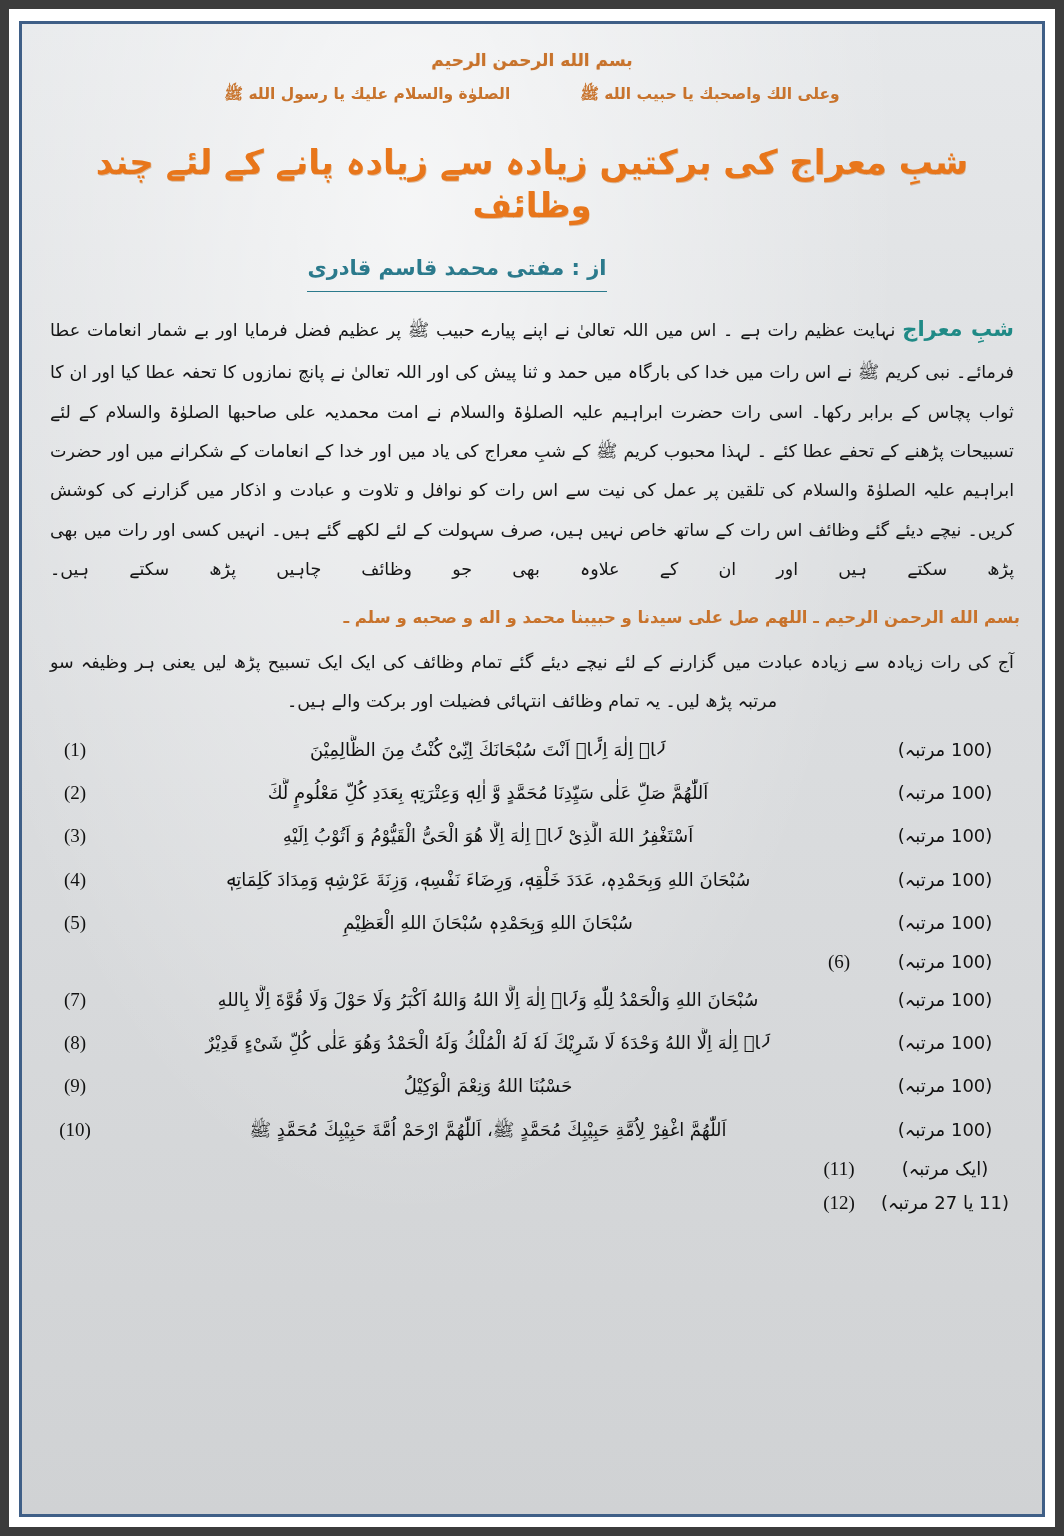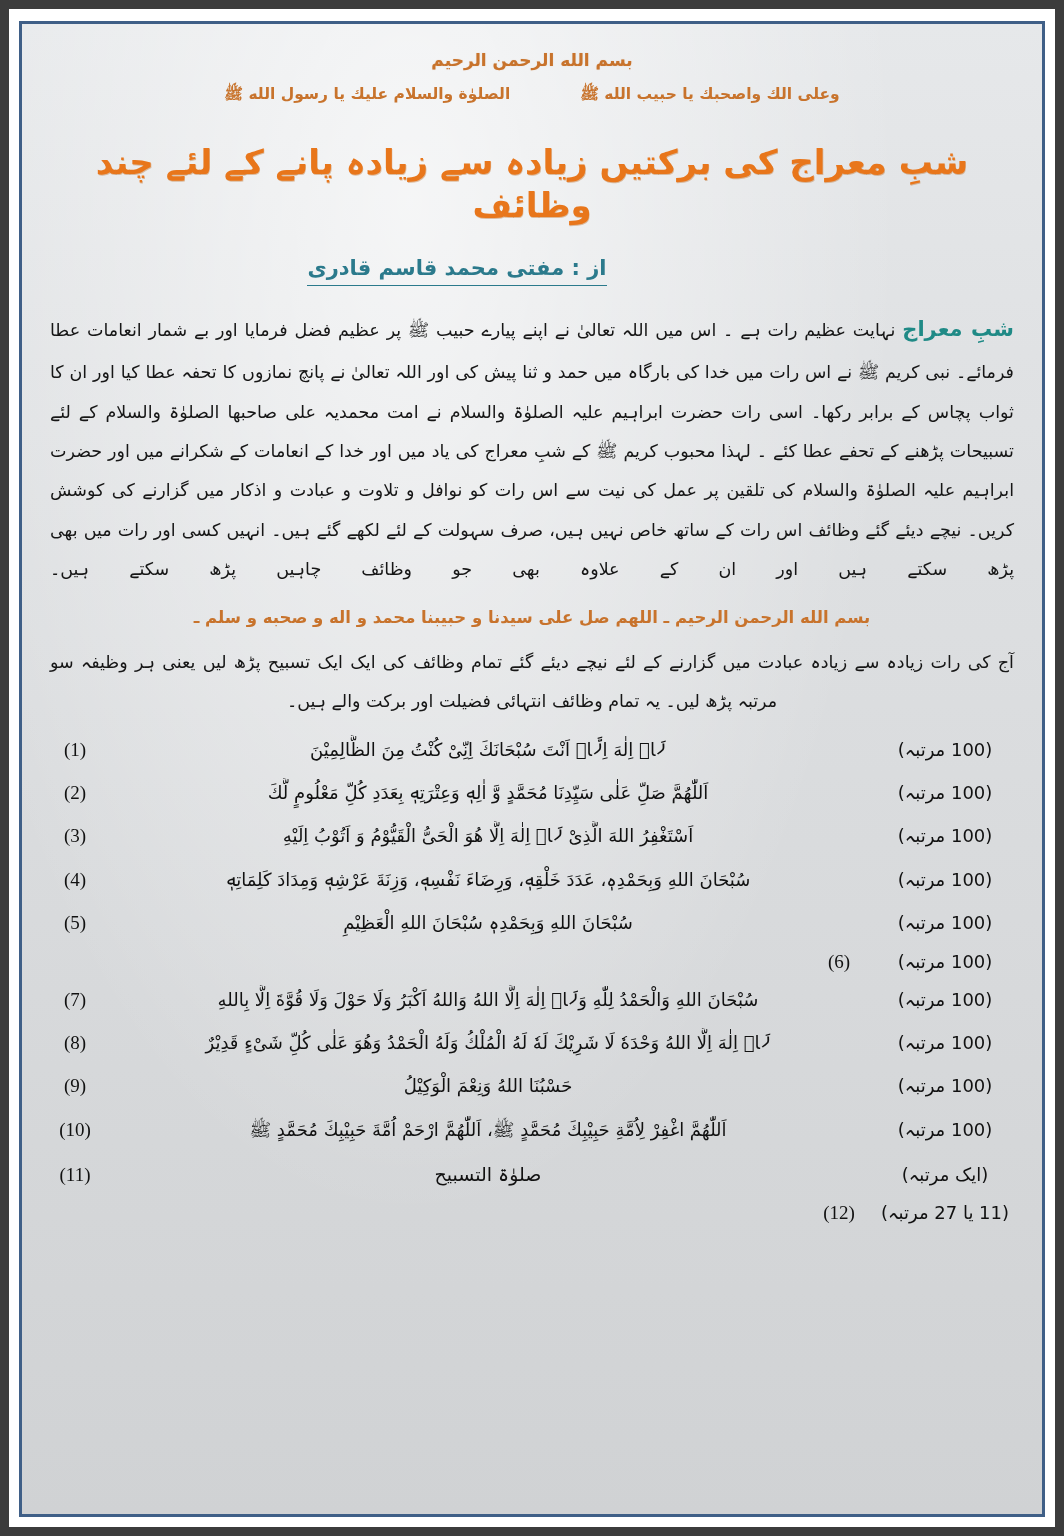--- a/index.html
+++ b/index.html
@@ -91,21 +91,21 @@
   .author {
     text-align: center;
     color: #2b7a8c;
     font-size: 21px;
     font-weight: 700;
     margin: 30px 0 0 0;
     padding-right: 150px;
   }
   .author .u {
     border-bottom: 1.6px solid #2b7a8c;
-    padding-bottom: 5px;
+    padding-bottom: 11px;
   }
 
   
   .body-para {
     margin: 26px 6px 0 6px;
     font-size: 17.5px;
     line-height: 2.25;
     color: #161616;
     text-align: justify;
     text-align-last: justify;
@@ -116,21 +116,21 @@
     font-weight: 800;
     font-size: 21px;
   }
   .para2 {
     margin-top: 16px;
     text-align: justify;
     text-align-last: center;
   }
 
   .bismillah-mid {
-    text-align: center;
+    text-align: right;
     color: #c8732c;
     font-size: 16.5px;
     font-weight: 700;
     margin: 18px 0 10px 0;
     letter-spacing: 0.3px;
   }
 
   
   .wazaif-list {
     margin: 14px 0 0 0;
@@ -249,21 +249,20 @@
             <span class="wz-text">حَسْبُنَا اللهُ وَنِعْمَ الْوَكِيْلُ</span>
             <span class="wz-num">(9)</span>
           </li>
           <li class="wazifa-row">
             <span class="wz-count">(100 مرتبہ)</span>
             <span class="wz-text">اَللّٰهُمَّ اغْفِرْ لِاُمَّةِ حَبِيْبِكَ مُحَمَّدٍ ﷺ، اَللّٰهُمَّ ارْحَمْ اُمَّةَ حَبِيْبِكَ مُحَمَّدٍ ﷺ</span>
             <span class="wz-num">(10)</span>
           </li>
           <li class="wazifa-row">
             <span class="wz-count">(ایک مرتبہ)</span>
-            <span class="wz-text urdu-item">صلوٰۃ التسبیح</span>
             <span class="wz-num">(11)</span>
           </li>
           <li class="wazifa-row">
             <span class="wz-count">(11 یا 27 مرتبہ)</span>
             <span class="wz-num">(12)</span>
           </li>
         </ul>
 
       </div>
     </div>

